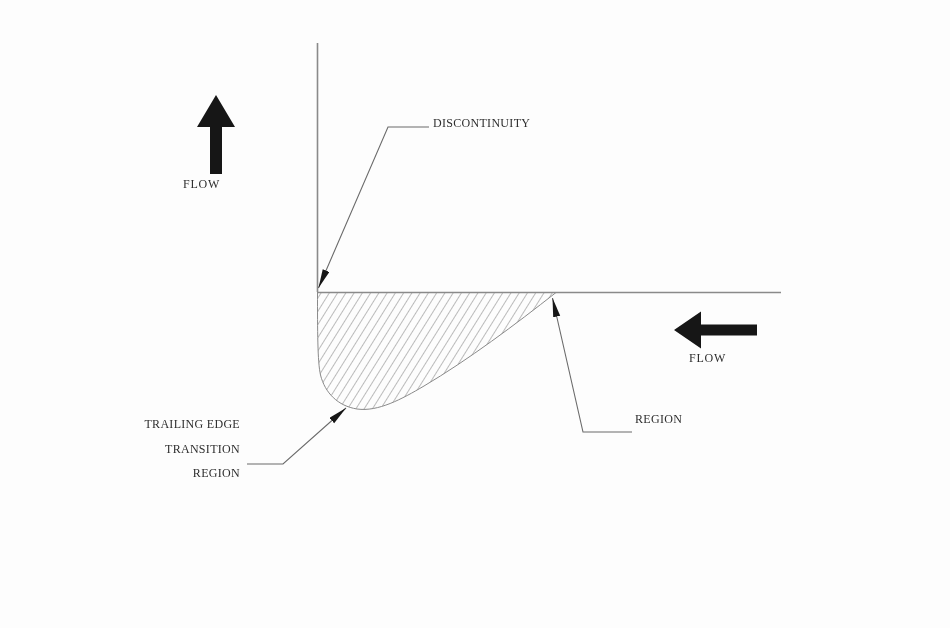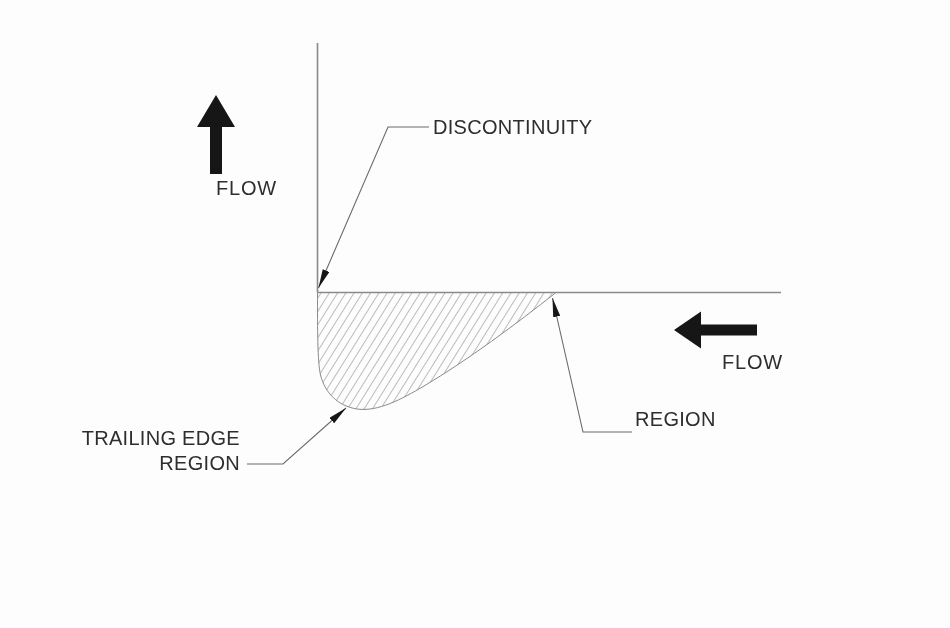--- a/index.html
+++ b/index.html
@@ -20,31 +20,32 @@
   }
   #linework{position:absolute;left:0;top:0;}
   .line{stroke:var(--c-line);stroke-width:1.6;fill:none;}
   .leader{stroke:var(--c-leader);stroke-width:1.1;fill:none;}
   .scallop{fill:url(#hatch);stroke:var(--c-line);stroke-width:1;}
   .solid-arrow{fill:var(--c-arrow);stroke:none;}
   .hatch-stroke{stroke:var(--c-hatch);stroke-width:1;}
   .label{
     position:absolute;
     color:var(--c-text);
-    font-size:20px;
+    font-size:12px;
     letter-spacing:.3px;
     white-space:nowrap;
+    font-family:Liberation Serif, serif;
     -webkit-font-smoothing:antialiased;
   }
-  .flow-label{letter-spacing:.8px;margin-left:33px;}
+  .flow-label{letter-spacing:.8px;}
   #lbl-discontinuity{left:433px;top:116px;}
   #lbl-flow-left{left:183px;top:177px;}
   #lbl-flow-right{left:689px;top:351px;}
   #lbl-leading{left:635px;top:407px;line-height:25px;}
-  #lbl-trailing{left:60px;top:426px;width:180px;text-align:right;line-height:24.5px;}
+  #lbl-trailing{left:60px;top:412px;width:180px;text-align:right;line-height:24.5px;}
 </style>
 </head>
 <body>
 
 <div id="stage">
 
   <svg id="linework" width="950" height="628" viewBox="0 0 950 628">
     <defs>
       <pattern id="hatch" width="7" height="7" patternUnits="userSpaceOnUse" patternTransform="rotate(32)">
         <line class="hatch-stroke" x1="0" y1="0" x2="0" y2="7"></line>
@@ -80,16 +81,17 @@
   <div class="label flow-label" id="lbl-flow-left">FLOW</div>
 
   <div class="label flow-label" id="lbl-flow-right">FLOW</div>
 
   <div class="label" id="lbl-leading">
     <div>REGION</div>
   </div>
 
   <div class="label" id="lbl-trailing">
     <div>TRAILING EDGE</div>
+    <div>TRANSITION</div>
     <div>REGION</div>
   </div>
 
 </div>
 
 </body></html>

